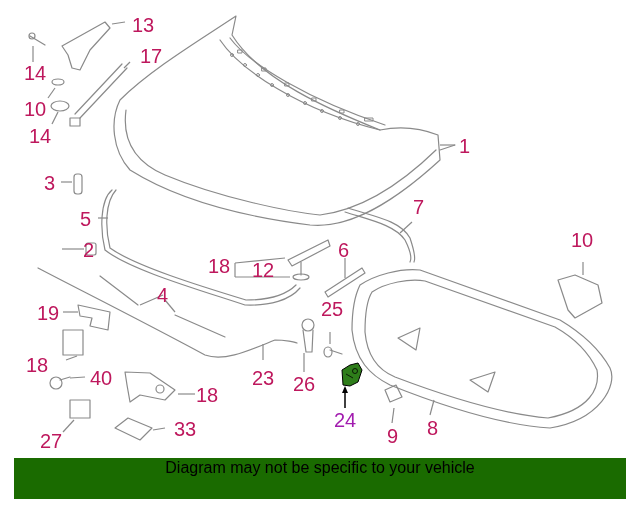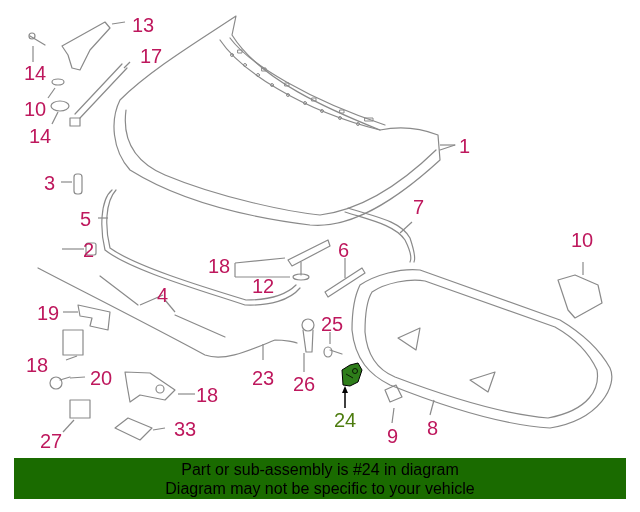--- a/index.html
+++ b/index.html
@@ -1,19 +1,19 @@
 <!DOCTYPE html>
 <html><head>
 <meta charset="utf-8">
 <style>
   html, body { margin: 0; padding: 0; background: #ffffff; }
   body { width: 640px; height: 512px; position: relative; overflow: hidden; font-family: "Liberation Sans", sans-serif; }
   #diagram { position: absolute; left: 0; top: 0; width: 640px; height: 452px; }
   .callout { position: absolute; font-family: "Liberation Sans", sans-serif; font-size: 20px; color: #be185d; line-height: 1; white-space: nowrap; }
-  .callout.hl { color: #4d7c0f; }
+  .callout.hl { color: #a21caf; }
   #banner { position: absolute; left: 14px; top: 458px; width: 612px; height: 41px; background: #1a6b00; text-align: center; }
   #banner div { font-family: "Liberation Sans", sans-serif; font-size: 16px; color: #000; line-height: 19px; }
   #banner .l1 { margin-top: 2px; }
 </style>
 </head>
 <body>
 
 <div id="diagram">
   <svg width="640" height="452" viewBox="0 0 640 452">
     <g fill="none" stroke="#8a8a8a" stroke-width="1.2" stroke-linejoin="round" stroke-linecap="round">
@@ -152,34 +152,33 @@
   <span class="callout" style="left:83px;top:240px">2</span>
   <span class="callout" style="left:44px;top:173px">3</span>
   <span class="callout" style="left:157px;top:285px">4</span>
   <span class="callout" style="left:80px;top:209px">5</span>
   <span class="callout" style="left:338px;top:240px">6</span>
   <span class="callout" style="left:413px;top:197px">7</span>
   <span class="callout" style="left:427px;top:418px">8</span>
   <span class="callout" style="left:387px;top:426px">9</span>
   <span class="callout" style="left:571px;top:230px">10</span>
   <span class="callout" style="left:208px;top:256px">18</span>
-  <span class="callout" style="left:252px;top:276px">12</span>
+  <span class="callout" style="left:252px;top:260px">12</span>
   <span class="callout" style="left:132px;top:15px">13</span>
   <span class="callout" style="left:24px;top:63px">14</span>
   <span class="callout" style="left:24px;top:99px">10</span>
   <span class="callout" style="left:29px;top:126px">14</span>
   <span class="callout" style="left:140px;top:46px">17</span>
   <span class="callout" style="left:26px;top:355px">18</span>
   <span class="callout" style="left:37px;top:303px">19</span>
-  <span class="callout" style="left:90px;top:368px">20</span>
+  <span class="callout" style="left:90px;top:368px">40</span>
   <span class="callout" style="left:196px;top:385px">18</span>
   <span class="callout" style="left:174px;top:419px">33</span>
   <span class="callout" style="left:252px;top:368px">23</span>
   <span class="callout hl" style="left:334px;top:410px">24</span>
-  <span class="callout" style="left:321px;top:314px">25</span>
+  <span class="callout" style="left:321px;top:299px">25</span>
   <span class="callout" style="left:293px;top:374px">26</span>
   <span class="callout" style="left:40px;top:431px">27</span>
 </div>
 
 <div id="banner">
-  <div class="l1">Part or sub-assembly is #24 in diagram</div>
   <div class="l2">Diagram may not be specific to your vehicle</div>
 </div>
 
 </body></html>

